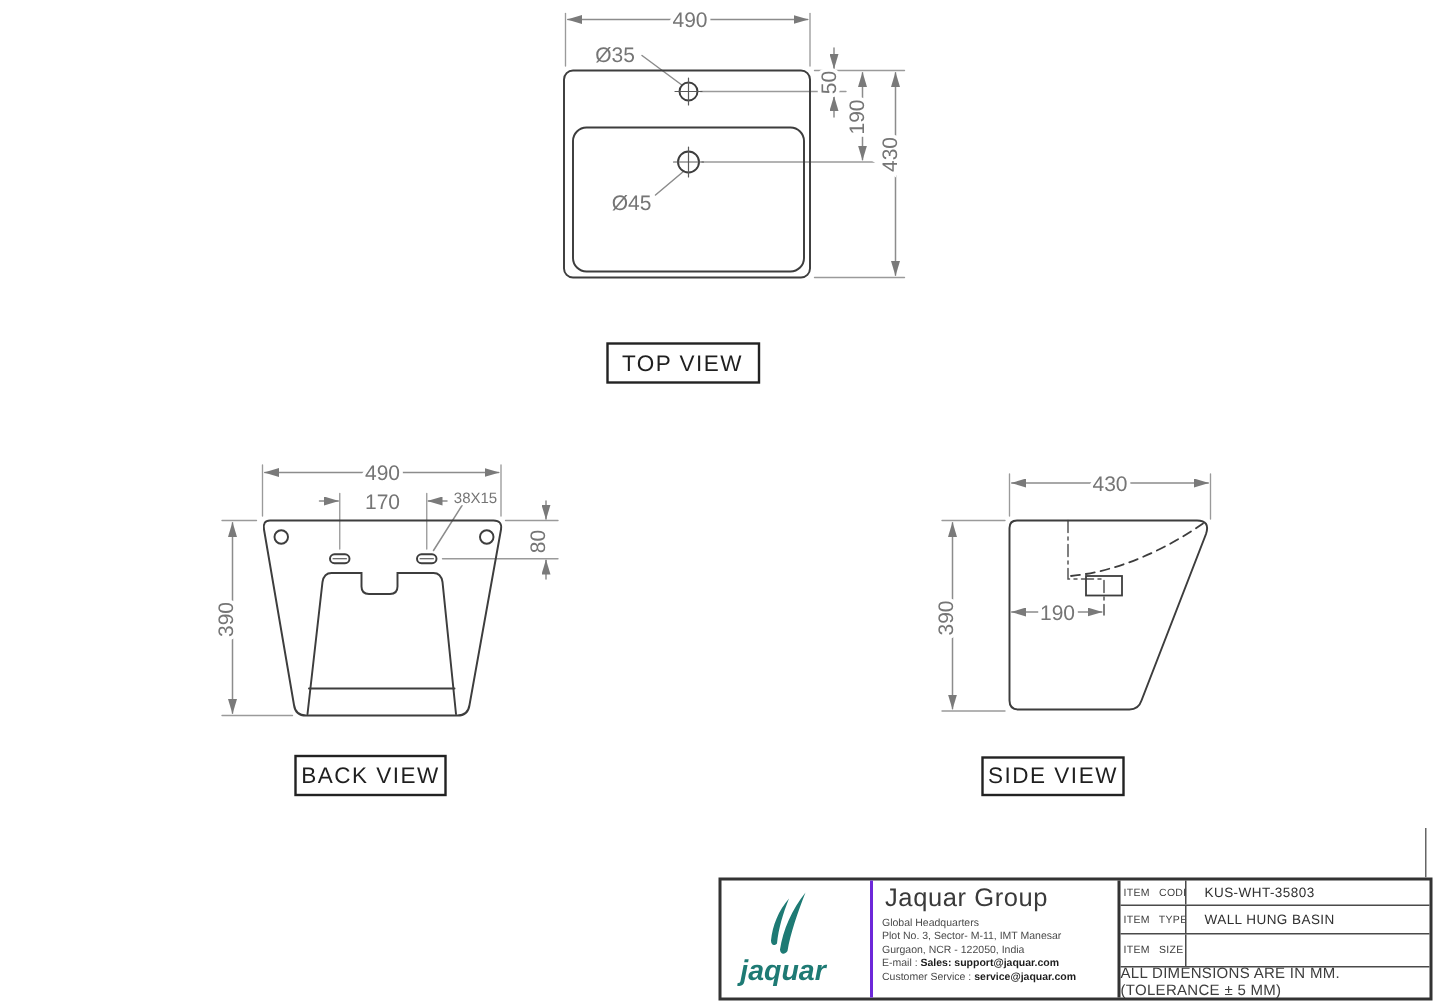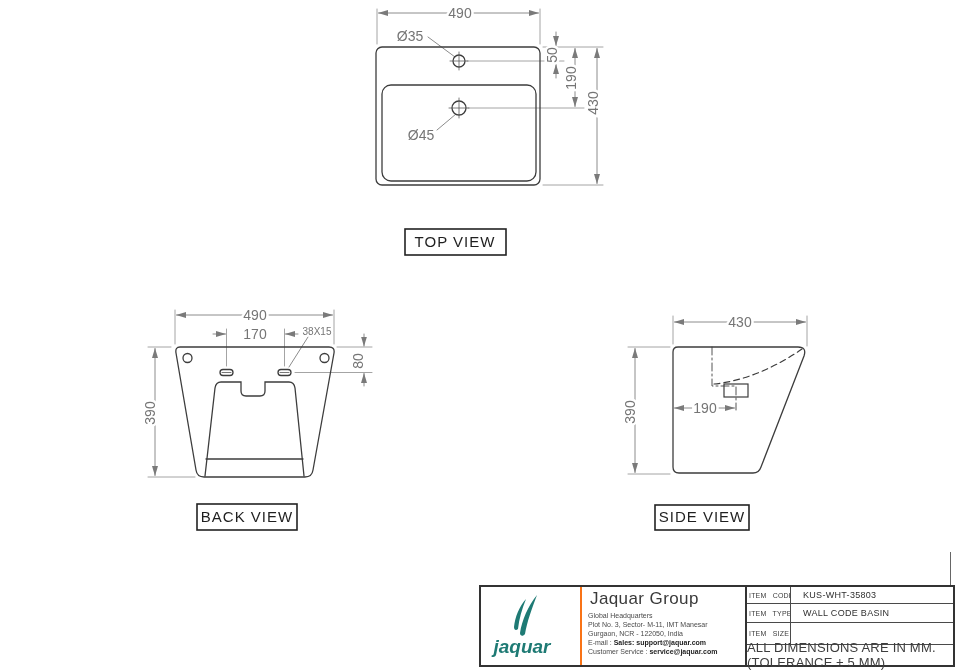--- a/index.html
+++ b/index.html
@@ -24,40 +24,40 @@
 
   
   .title-block {
     position:absolute; left:479px; top:585px; width:476px; height:82px;
     border:2px solid #333; box-sizing:border-box; background:#fff;
   }
   .tb-inner { position:relative; width:100%; height:100%; display:flex; }
   .tb-logo-cell { width:99px; height:100%; position:relative; }
   .tb-address-cell {
     width:167px; height:100%; box-sizing:border-box;
-    border-left:2px solid #f97316; border-right:2px solid #333;
+    border-left:2px solid #6d28d9; border-right:2px solid #333;
     padding:2px 0 0 6px; overflow:hidden;
   }
   .tb-company-name { font-size:17px; color:#3a3a3a; letter-spacing:0.4px; margin:0 0 2px 2px; }
   .tb-addr-line { font-size:7px; color:#4a4a4a; line-height:9px; white-space:nowrap; }
   .tb-addr-line b { color:#1d1d1d; }
   .tb-table { flex:1; height:100%; display:flex; flex-direction:column; }
   .tb-row { display:flex; border-bottom:1px solid #4a4a4a; box-sizing:border-box; }
   .tb-row.r1 { height:17px; } .tb-row.r2 { height:19px; } .tb-row.r3 { height:22px; }
   .tb-row.note { height:20px; border-bottom:none; align-items:center; justify-content:center; }
   .tb-label {
     width:44px; box-sizing:border-box; border-right:1px solid #4a4a4a;
     font-size:7px; color:#3d3d3d; word-spacing:4px; letter-spacing:0.2px;
     display:flex; align-items:center; padding-left:2px; white-space:nowrap; overflow:hidden;
   }
   .tb-value {
     flex:1; font-size:9px; color:#2f2f2f; display:flex; align-items:center;
     padding-left:12px; letter-spacing:0.3px; white-space:nowrap;
   }
-  .tb-note-text { font-size:13px; color:#3d3d3d; letter-spacing:0.2px; }
+  .tb-note-text { font-size:10px; color:#3d3d3d; letter-spacing:0.2px; }
   .frame-stub { position:absolute; left:950px; top:552px; width:1px; height:33px; background:#666; }
   .brand-word {
     font-family:"Liberation Sans", sans-serif; font-style:italic; font-weight:bold;
     font-size:19px; text-anchor:middle;
   }
 </style>
 </head>
 <body>
 
 <svg width="960" height="670" viewBox="0 0 960 670">
@@ -210,21 +210,21 @@
       <div class="tb-addr-line"><span>E-mail : </span><b>Sales: support@jaquar.com</b></div>
       <div class="tb-addr-line"><span>Customer Service : </span><b>service@jaquar.com</b></div>
     </div>
     <div class="tb-table">
       <div class="tb-row r1">
         <div class="tb-label">ITEM CODE</div>
         <div class="tb-value">KUS-WHT-35803</div>
       </div>
       <div class="tb-row r2">
         <div class="tb-label">ITEM TYPE</div>
-        <div class="tb-value">WALL CODE BASIN</div>
+        <div class="tb-value">WALL HUNG BASIN</div>
       </div>
       <div class="tb-row r3">
         <div class="tb-label">ITEM SIZE</div>
       </div>
       <div class="tb-row note">
         <div class="tb-note-text">ALL DIMENSIONS ARE IN MM. (TOLERANCE ± 5 MM)</div>
       </div>
     </div>
   </div>
 </div>

